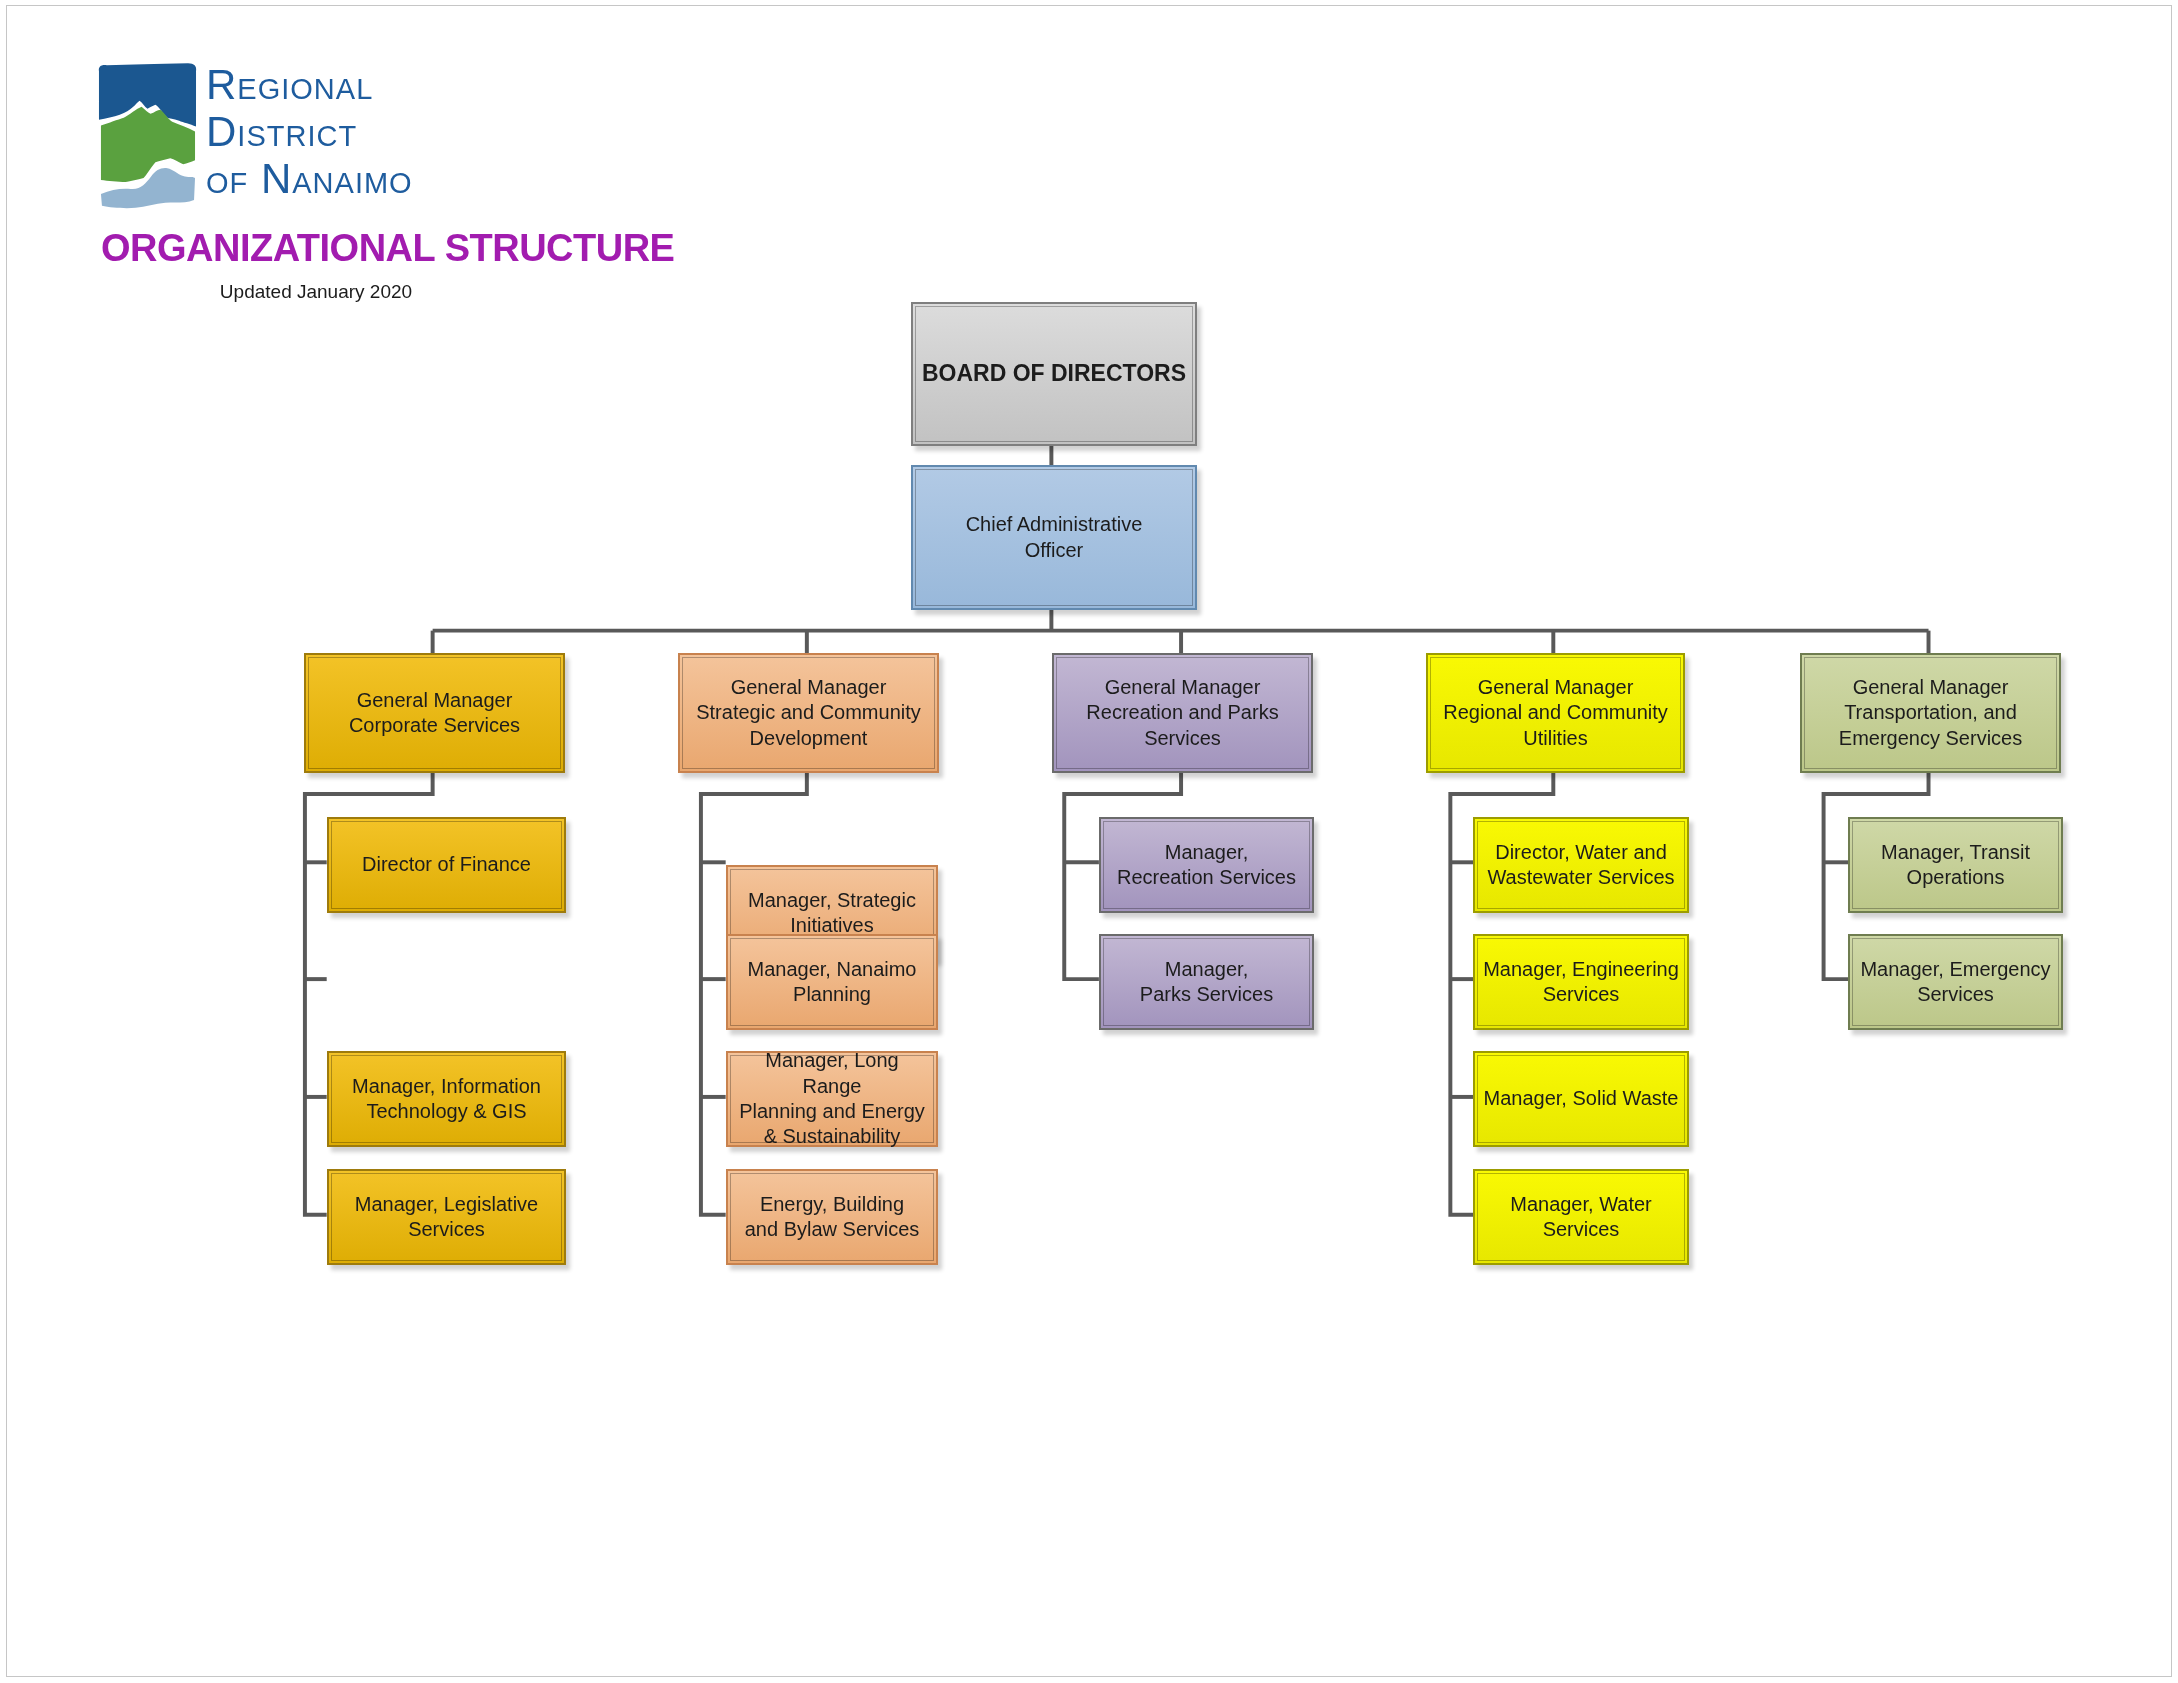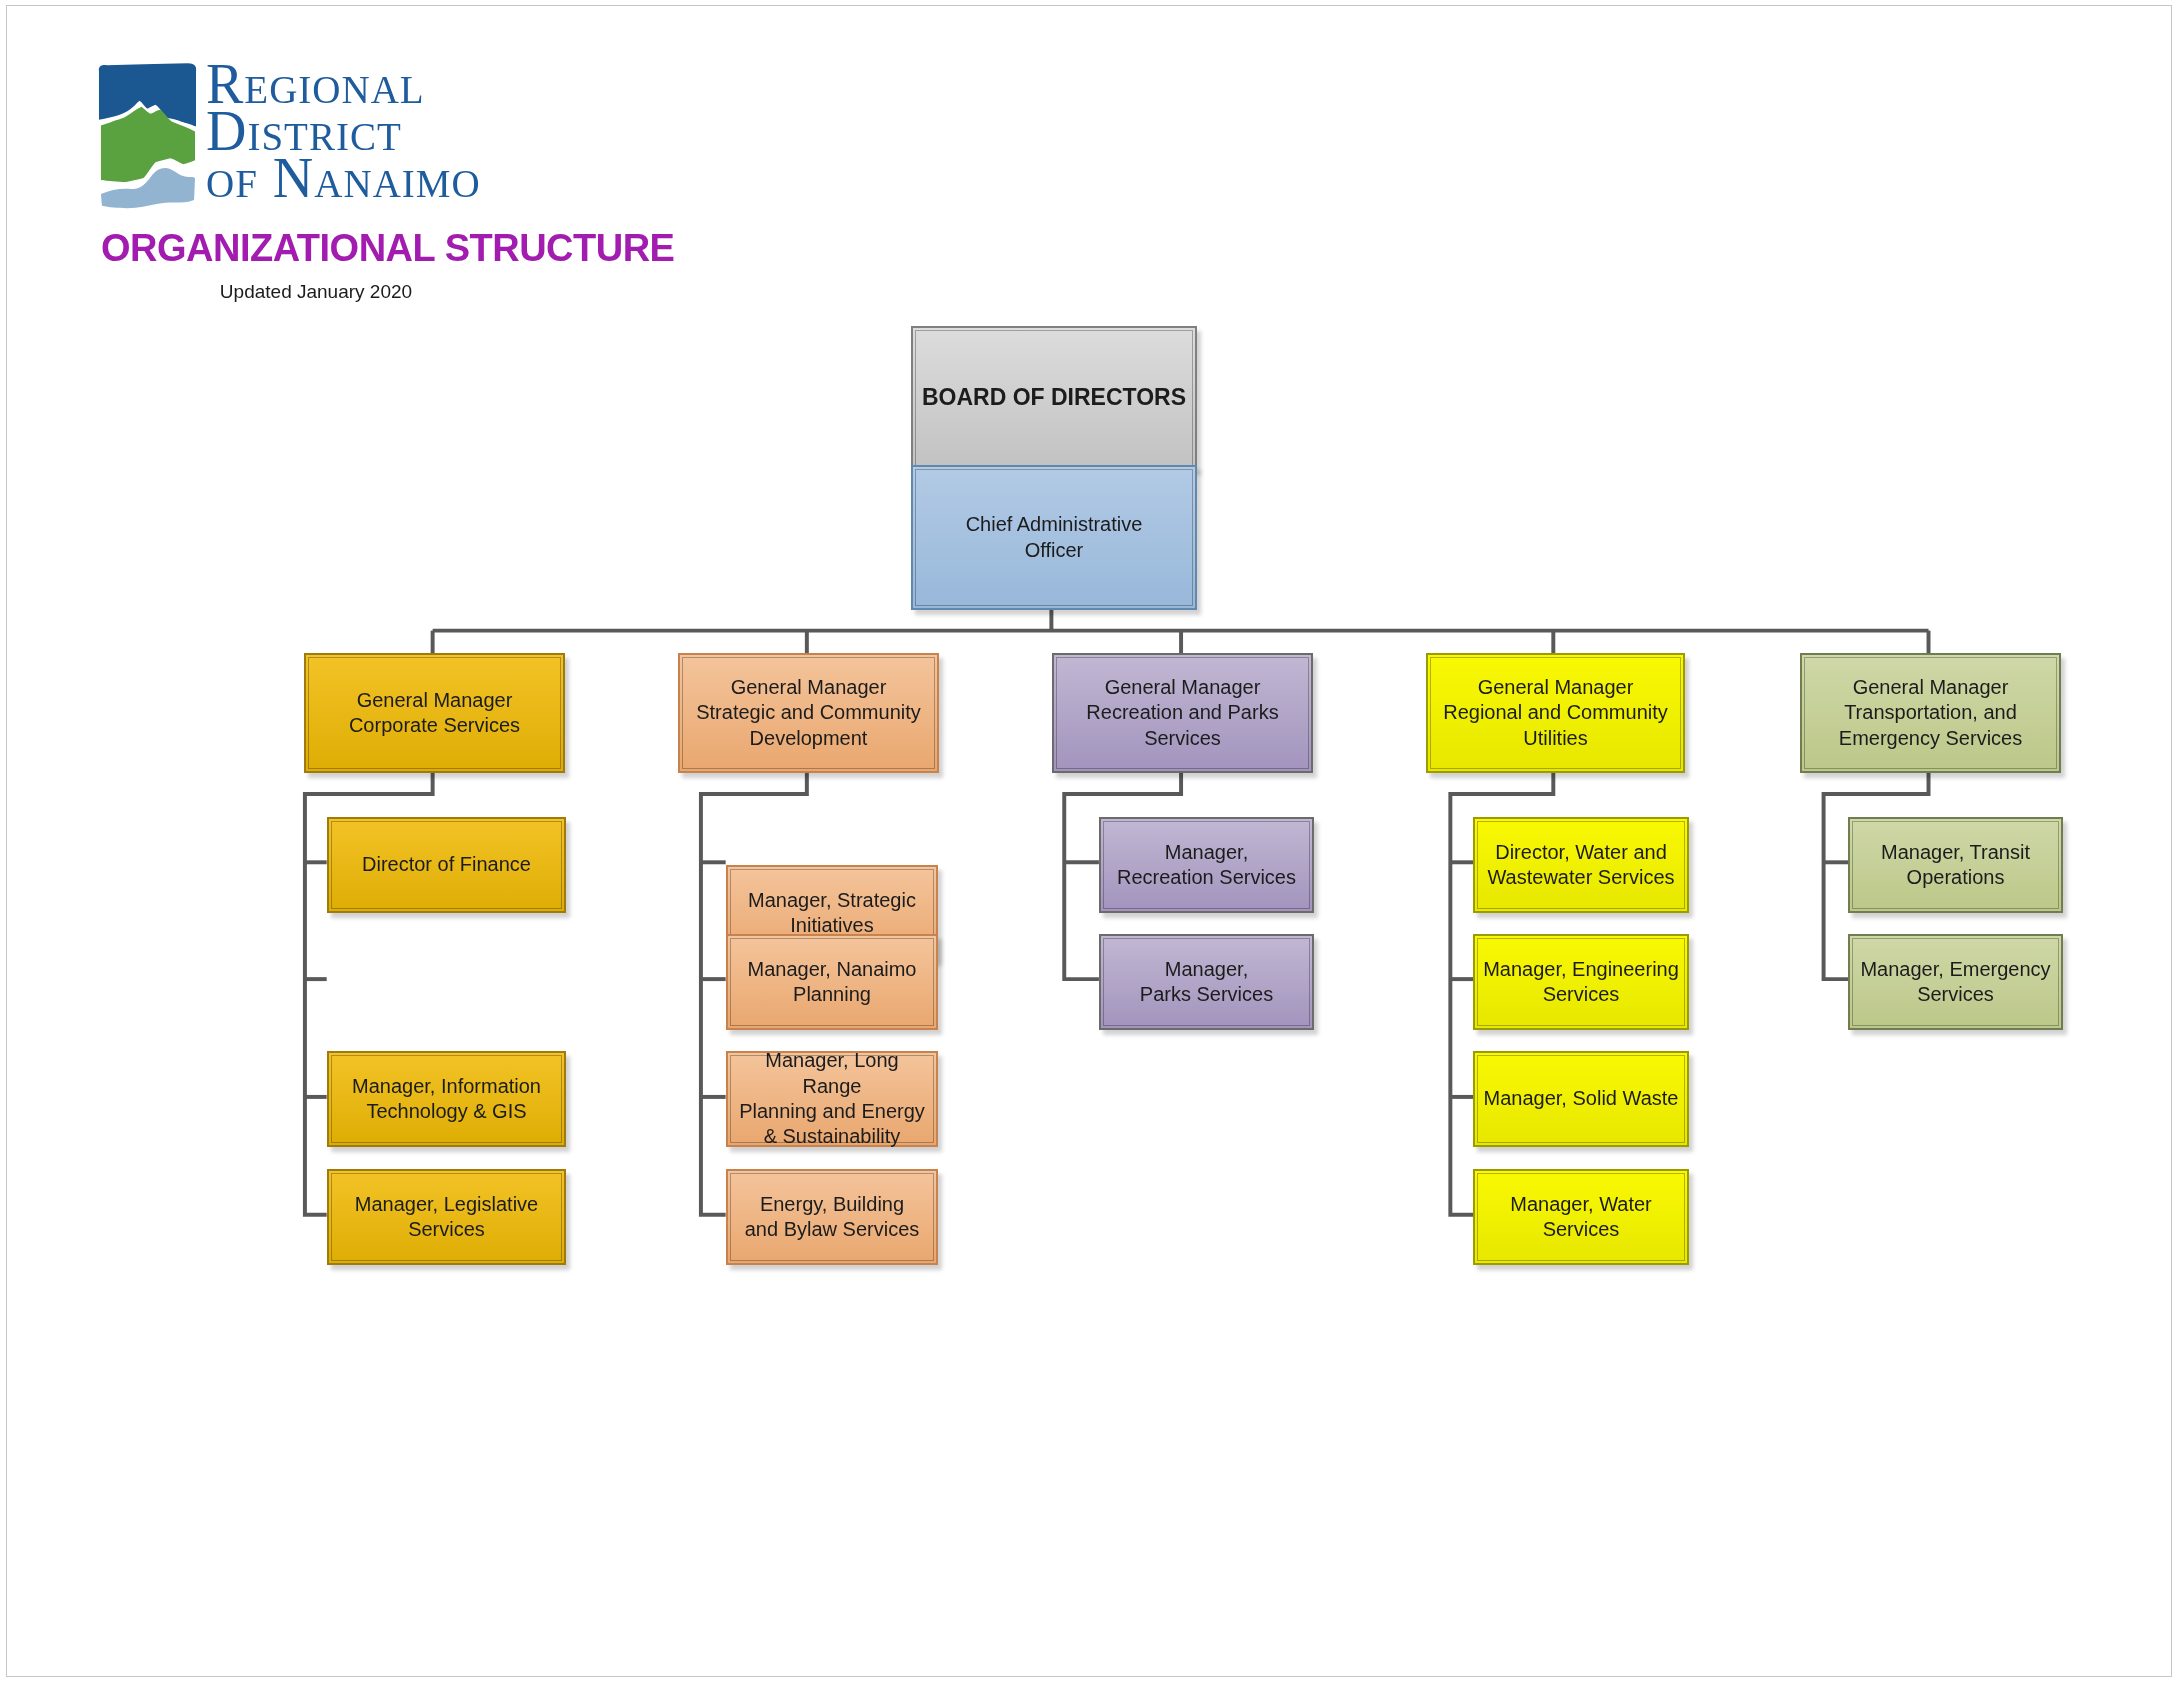--- a/index.html
+++ b/index.html
@@ -2,36 +2,36 @@
 <html><head>
 <meta charset="utf-8">
 <style>
   html,body{margin:0;padding:0;background:#ffffff;}
   body{width:2178px;height:1683px;font-family:"Liberation Sans",sans-serif;}
   .page{position:relative;width:2178px;height:1683px;background:#ffffff;overflow:hidden;}
   .frame{position:absolute;left:6px;top:5px;right:6px;bottom:6px;border:1px solid #c6c6c6;pointer-events:none;}
 
   
   .logo-mark{position:absolute;left:96px;top:63px;width:102px;height:147px;}
-  .logo-text{position:absolute;left:206px;top:61px;font-family:Liberation Serif, serif;
-             font-variant:small-caps;color:#1e5c9e;font-size:56px;line-height:47px;letter-spacing:1px;}
+  .logo-text{position:absolute;left:206px;top:61px;font-family:Liberation Sans, sans-serif;
+             font-variant:small-caps;color:#1e5c9e;font-size:42px;line-height:47px;letter-spacing:1px;}
   .page-title{position:absolute;left:101px;top:227px;font-size:38px;font-weight:700;color:#a21caf;letter-spacing:-0.5px;}
   .page-subtitle{position:absolute;left:217px;top:281px;width:198px;text-align:center;font-size:19px;color:#1c1c1c;}
 
   
   .connectors{position:absolute;left:0;top:0;z-index:0;}
 
   
   .node{position:absolute;z-index:1;display:flex;align-items:center;justify-content:center;
         text-align:center;color:#1c1c1c;font-size:20px;line-height:1.27;
         box-shadow:4px 5px 4px rgba(0,0,0,0.18);}
   .node .label{white-space:pre-line;padding:2px 8px;}
   .node::after{content:"";position:absolute;inset:2px;border:1px solid rgba(0,0,0,0.28);pointer-events:none;}
 
-  .c-gray  {background:linear-gradient(180deg,#dcdcdc 0%,#c2c2c2 100%);border:2px solid #7f7f7f;margin-top:24px;}
+  .c-gray  {background:linear-gradient(180deg,#dcdcdc 0%,#c2c2c2 100%);border:2px solid #7f7f7f;}
   .c-blue  {background:linear-gradient(180deg,#b2cae5 0%,#98b8da 100%);border:2px solid #6189af;}
   .c-gold  {background:linear-gradient(180deg,#f3c327 0%,#dead04 100%);border:2px solid #9e7b0c;}
   .c-peach {background:linear-gradient(180deg,#f4c49b 0%,#e9a76f 100%);border:2px solid #c8824e;}
   .c-purple{background:linear-gradient(180deg,#c2b7d3 0%,#a294bd 100%);border:2px solid #6b6b6b;}
   .c-yellow{background:linear-gradient(180deg,#f9f903 0%,#e7e700 100%);border:2px solid #9c9c00;}
   .c-olive {background:linear-gradient(180deg,#cfd8a7 0%,#bcc789 100%);border:2px solid #6f7d50;}
 
   .board{font-weight:700;font-size:23px;}
 </style>
 </head>

